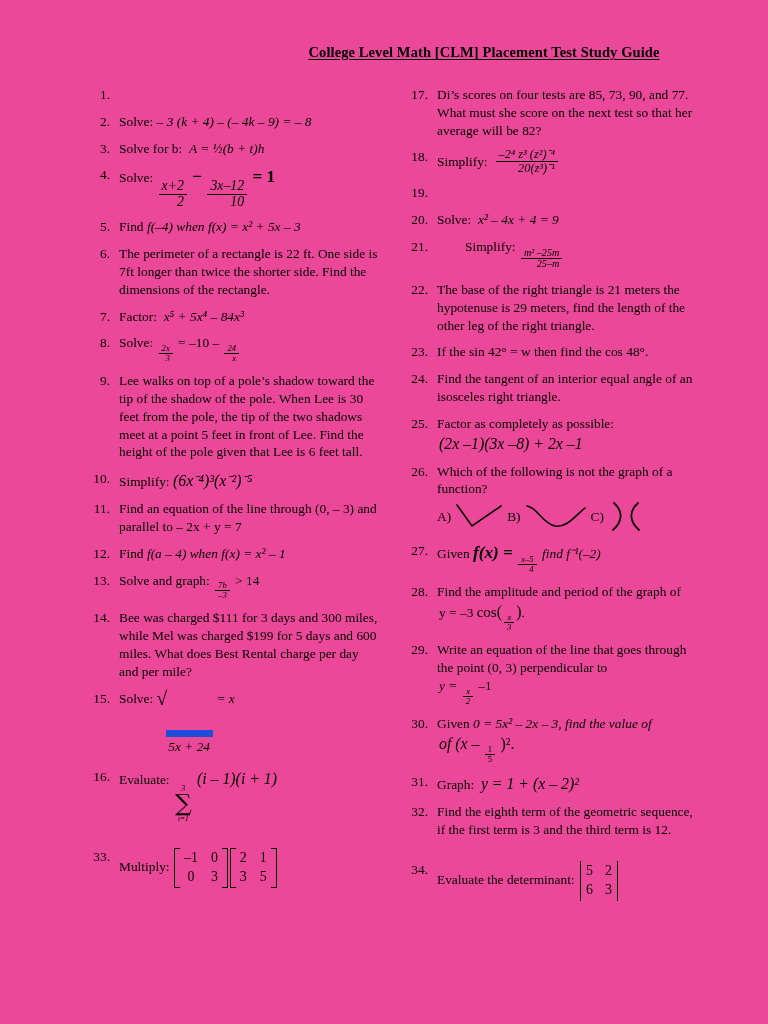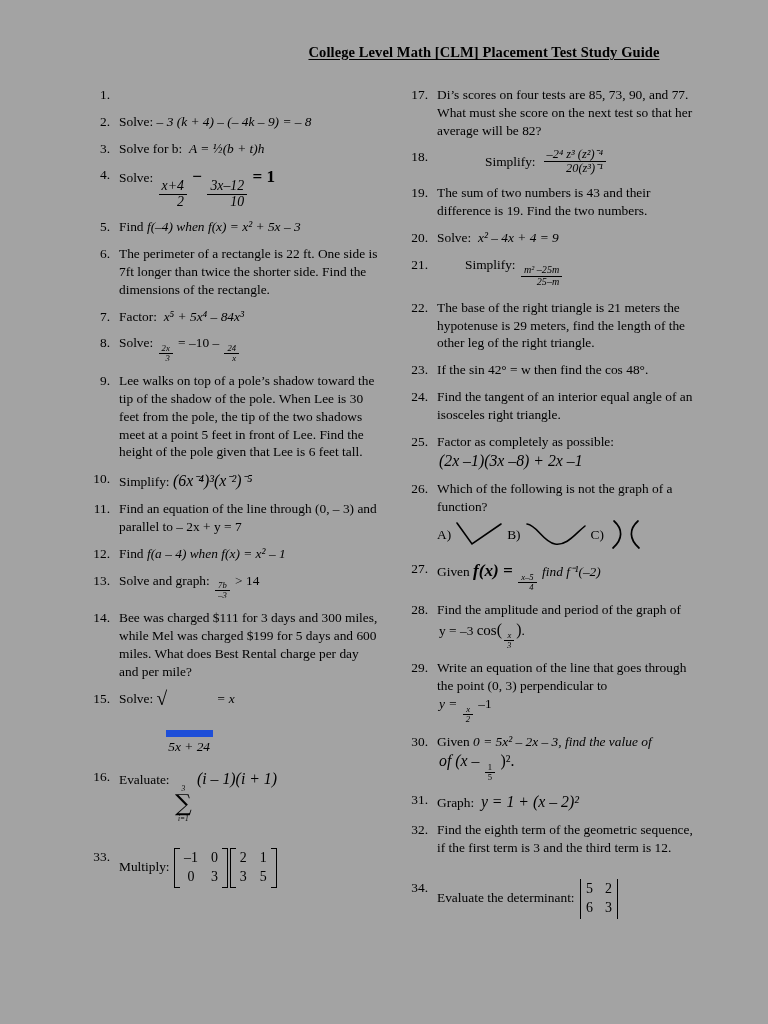--- a/index.html
+++ b/index.html
@@ -11,21 +11,21 @@
     width: 768px;
     height: 1024px;
     font-family: "Liberation Serif", "DejaVu Serif", serif;
     color: #000000;
     -webkit-font-smoothing: antialiased;
   }
   .page {
     position: relative;
     width: 768px;
     height: 1024px;
-    background: #a3a3a3;
+    background: #ec4899;
     box-sizing: border-box;
     padding: 0;
     overflow: hidden;
   }
   .doc-title {
     position: absolute;
     top: 44px;
     left: 0;
     width: 768px;
     text-align: center;
@@ -192,21 +192,21 @@
           <span>Solve for b:</span>
           &nbsp;<span class="mi">A = ½(b + t)h</span>
         </span>
       </div>
 
       <div class="q">
         <span class="num">4.</span>
         <span class="body">
           <span>Solve:</span>
           <span class="frac big mi">
-            <span class="nu">x+4</span>
+            <span class="nu">x+2</span>
             <span class="de">2</span>
           </span>
           <span class="bigeq">−</span>
           <span class="frac big mi">
             <span class="nu">3x–12</span>
             <span class="de">10</span>
           </span>
           <span class="bigeq">= 1</span>
         </span>
       </div>
@@ -344,34 +344,33 @@
 
     </div>
 
     <div class="col col-right">
 
       <div class="q">
         <span class="num">17.</span>
         <span class="body">Di’s scores on four tests are 85, 73, 90, and 77. What must she score on the next test so that her average will be 82?</span>
       </div>
 
-      <div class="q" style="gap:48px;">
+      <div class="q" style="">
         <span class="num">18.</span>
         <span class="body" style="display:flex;align-items:center;">
           <span>Simplify:</span>
           <span class="frac" style="margin-left:8px;font-size:1.0em;vertical-align:middle;">
             <span class="nu mi">–2⁴ z³ (z²)⁻⁴</span>
             <span class="de mi">20(z³)⁻¹</span>
           </span>
         </span>
       </div>
 
       <div class="q">
         <span class="num">19.</span>
-        <span class="body">The sum of two numbers is 43 and their difference is 19. Find the two numbers.</span>
       </div>
 
       <div class="q">
         <span class="num">20.</span>
         <span class="body">
           <span>Solve:</span>
           &nbsp;<span class="mi">x² – 4x + 4 = 9</span>
         </span>
       </div>
 

